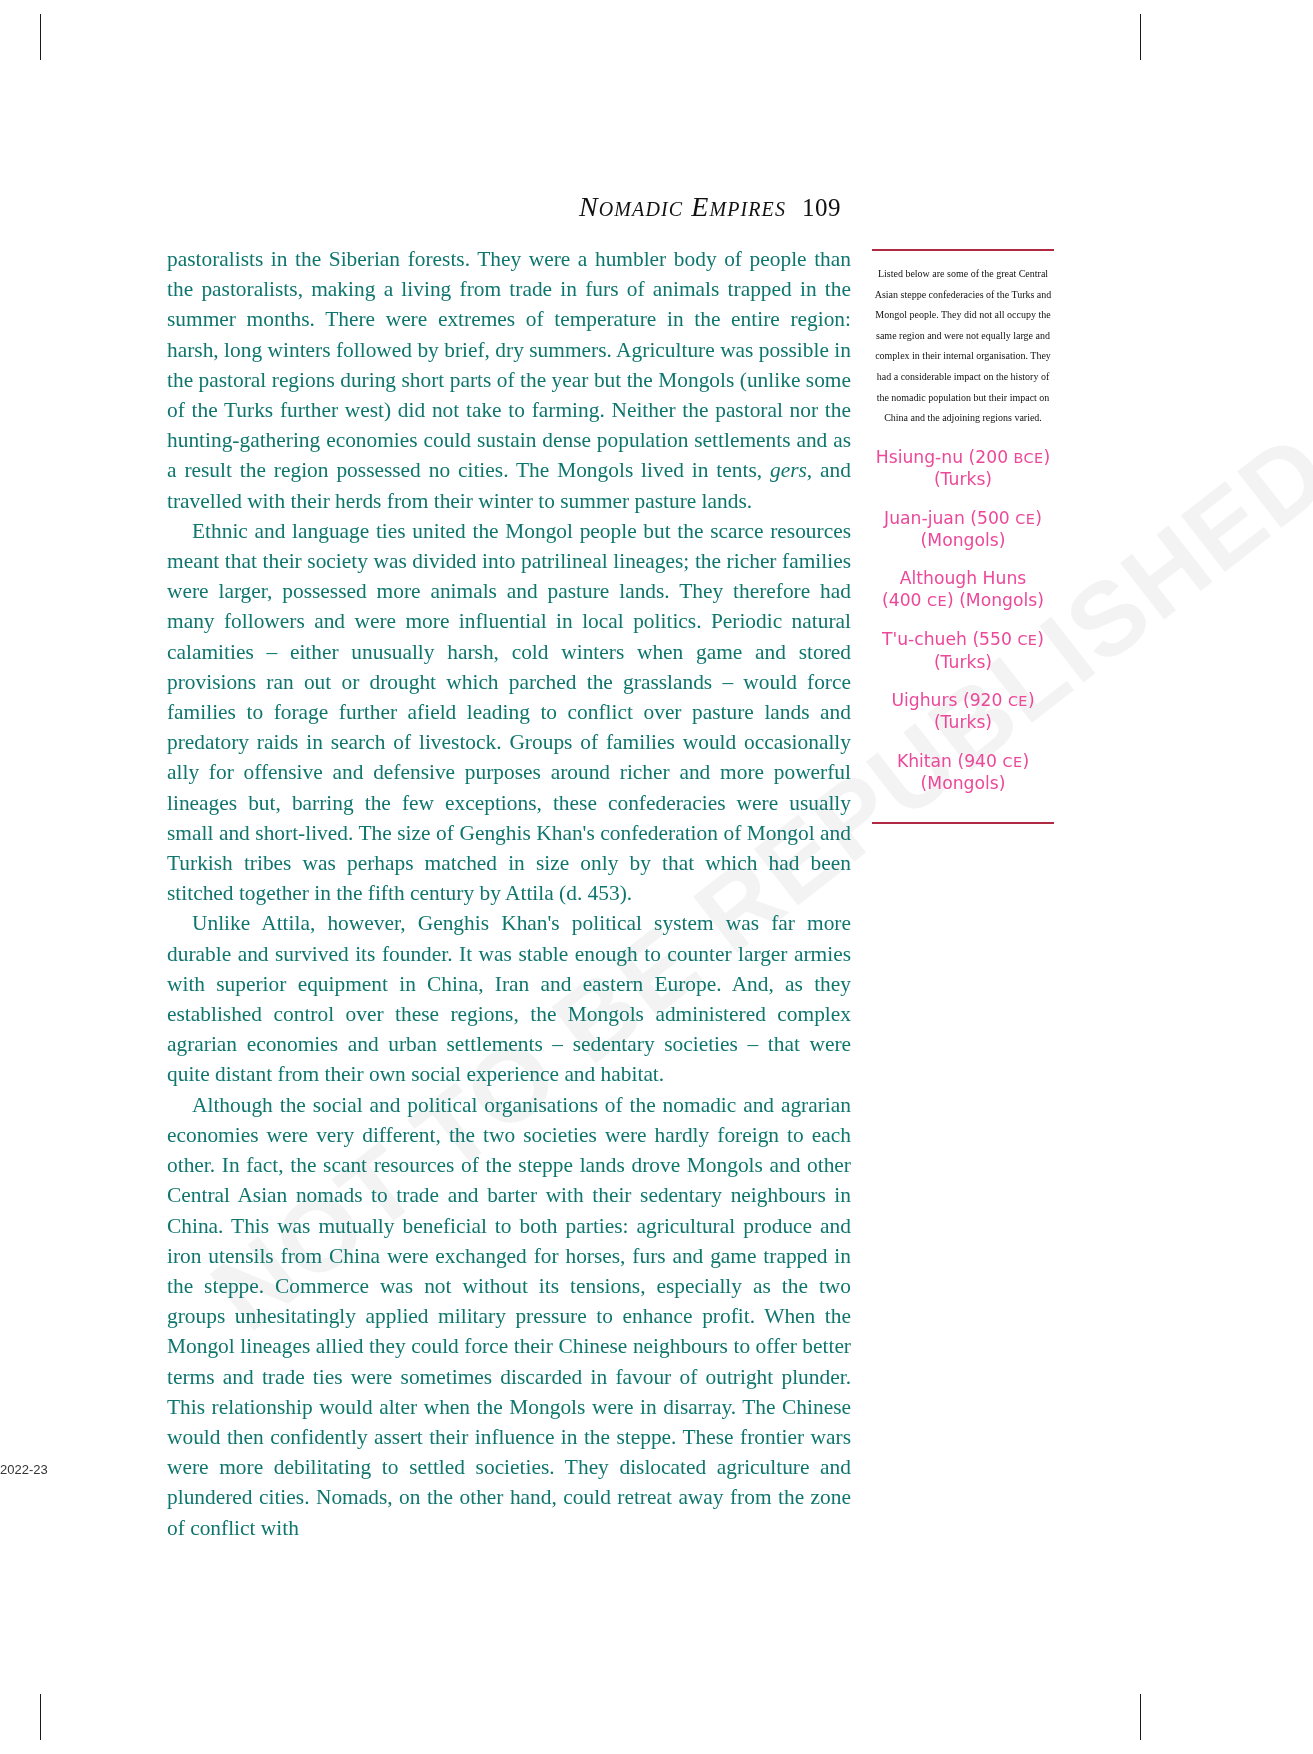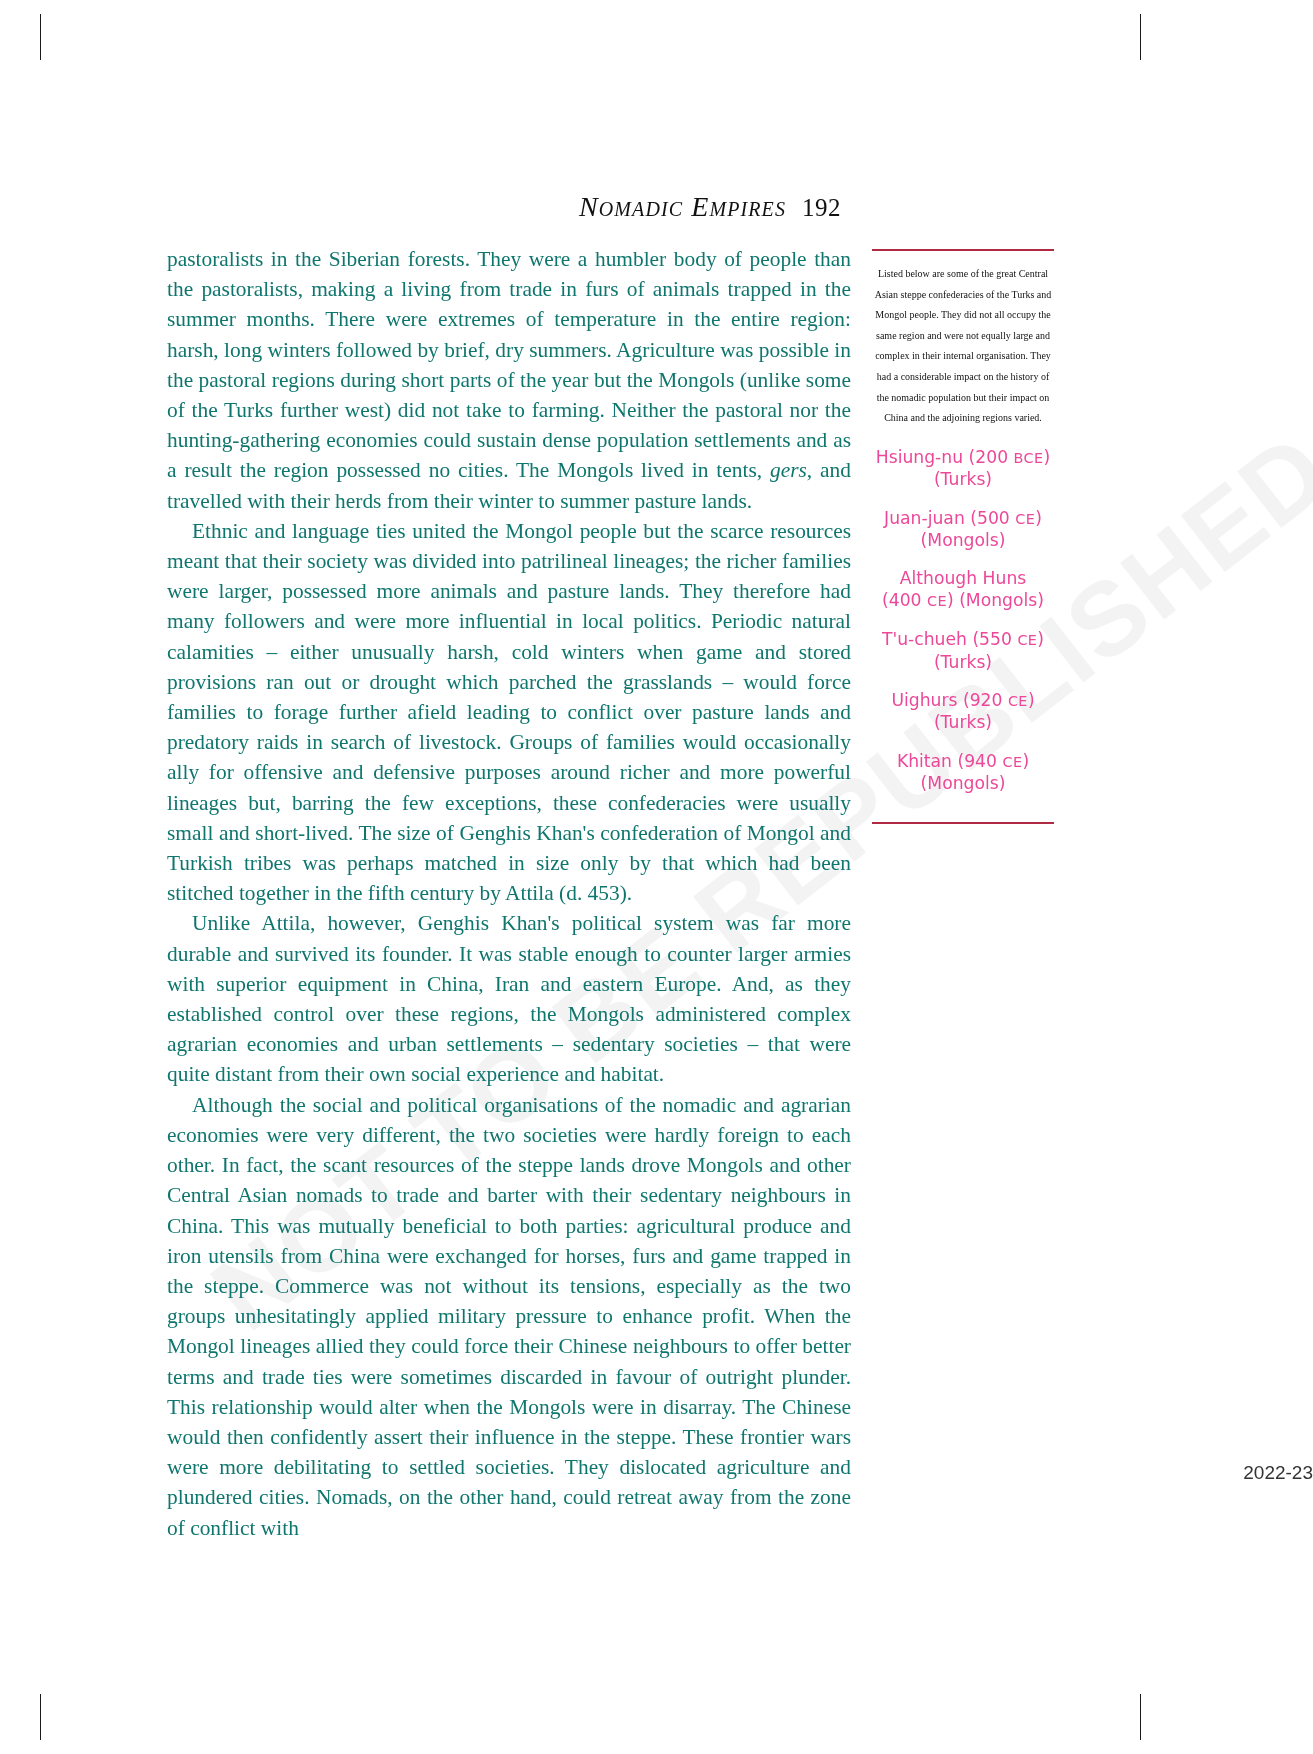--- a/index.html
+++ b/index.html
@@ -120,43 +120,43 @@
     font-variant:small-caps;
     font-size:14.4px;
     letter-spacing:.4px;
   }
 
   
   .footer{
     position:absolute;
     left:0;right:0;
     top:1462px;
-    text-align:right;
+    text-align:left;
     font-family:"Liberation Sans", sans-serif;
-    font-size:19px;
+    font-size:13px;
     color:#333;
     z-index:3;
   }
 </style>
 </head>
 <body>
 
 <div class="page">
 
   <div class="crop v" style="left:40px;top:14px;"></div>
   <div class="crop v" style="left:1140px;top:14px;"></div>
   <div class="crop v" style="left:40px;top:1694px;"></div>
   <div class="crop v" style="left:1140px;top:1694px;"></div>
 
   <div class="watermark">
     <span>NOT TO BE REPUBLISHED</span>
   </div>
 
   <div class="runhead">
-    <span class="title">Nomadic Empires</span><span class="pageno">192</span>
+    <span class="title">Nomadic Empires</span><span class="pageno">109</span>
   </div>
 
   <div class="column">
     <p><span>pastoralists in the Siberian forests. They were a humbler body of people than the pastoralists, making a living from trade in furs of animals trapped in the summer months. There were extremes of temperature in the entire region: harsh, long winters followed by brief, dry summers. Agriculture was possible in the pastoral regions during short parts of the year but the Mongols (unlike some of the Turks further west) did not take to farming. Neither the pastoral nor the hunting-gathering economies could sustain dense population settlements and as a result the region possessed no cities. The Mongols lived in tents, </span><em>gers</em><span>, and travelled with their herds from their winter to summer pasture lands.</span></p>
     <p class="indent">Ethnic and language ties united the Mongol people but the scarce resources meant that their society was divided into patrilineal lineages; the richer families were larger, possessed more animals and pasture lands. They therefore had many followers and were more influential in local politics. Periodic natural calamities – either unusually harsh, cold winters when game and stored provisions ran out or drought which parched the grasslands – would force families to forage further afield leading to conflict over pasture lands and predatory raids in search of livestock. Groups of families would occasionally ally for offensive and defensive purposes around richer and more powerful lineages but, barring the few exceptions, these confederacies were usually small and short-lived. The size of Genghis Khan's confederation of Mongol and Turkish tribes was perhaps matched in size only by that which had been stitched together in the fifth century by Attila (d. 453).</p>
     <p class="indent">Unlike Attila, however, Genghis Khan's political system was far more durable and survived its founder. It was stable enough to counter larger armies with superior equipment in China, Iran and eastern Europe. And, as they established control over these regions, the Mongols administered complex agrarian economies and urban settlements – sedentary societies – that were quite distant from their own social experience and habitat.</p>
     <p class="indent">Although the social and political organisations of the nomadic and agrarian economies were very different, the two societies were hardly foreign to each other. In fact, the scant resources of the steppe lands drove Mongols and other Central Asian nomads to trade and barter with their sedentary neighbours in China. This was mutually beneficial to both parties: agricultural produce and iron utensils from China were exchanged for horses, furs and game trapped in the steppe. Commerce was not without its tensions, especially as the two groups unhesitatingly applied military pressure to enhance profit. When the Mongol lineages allied they could force their Chinese neighbours to offer better terms and trade ties were sometimes discarded in favour of outright plunder. This relationship would alter when the Mongols were in disarray. The Chinese would then confidently assert their influence in the steppe. These frontier wars were more debilitating to settled societies. They dislocated agriculture and plundered cities. Nomads, on the other hand, could retreat away from the zone of conflict with</p>
   </div>
 
   <aside class="sidebox">

